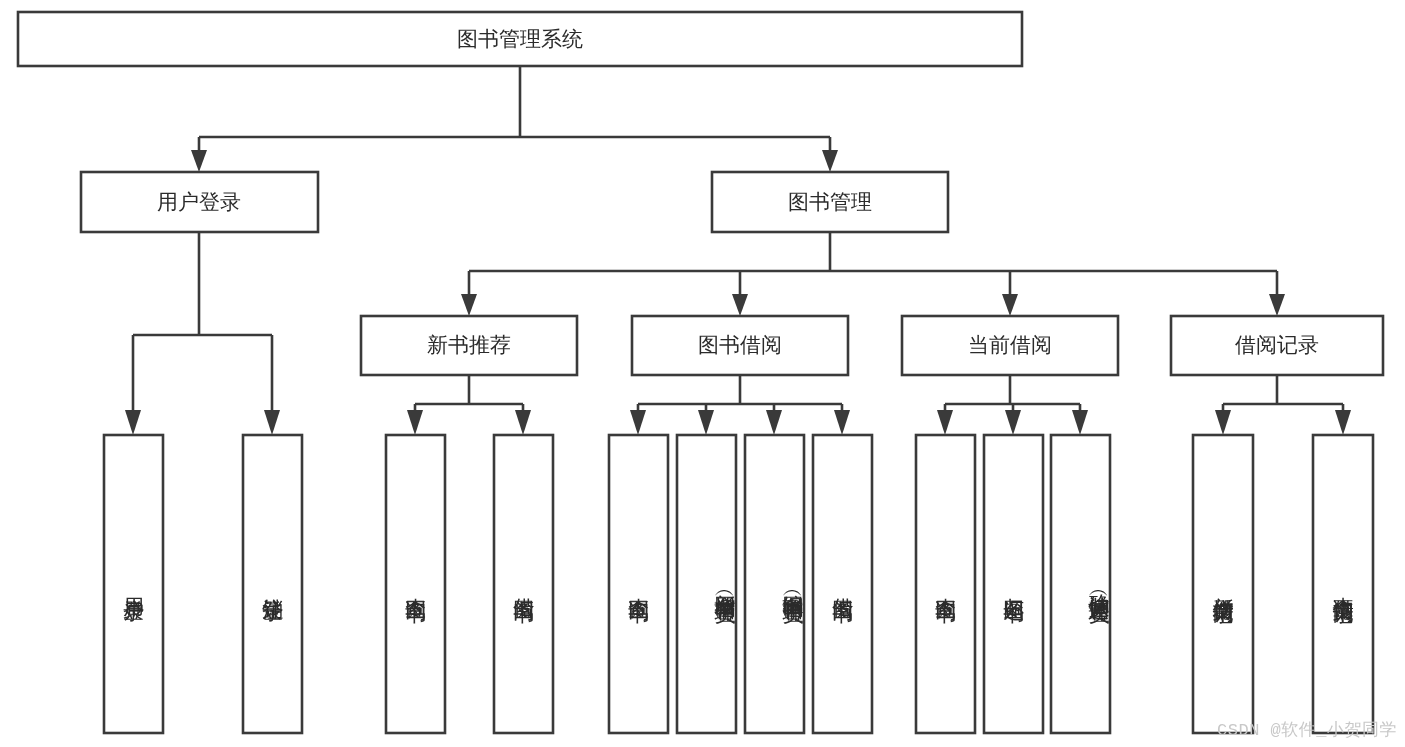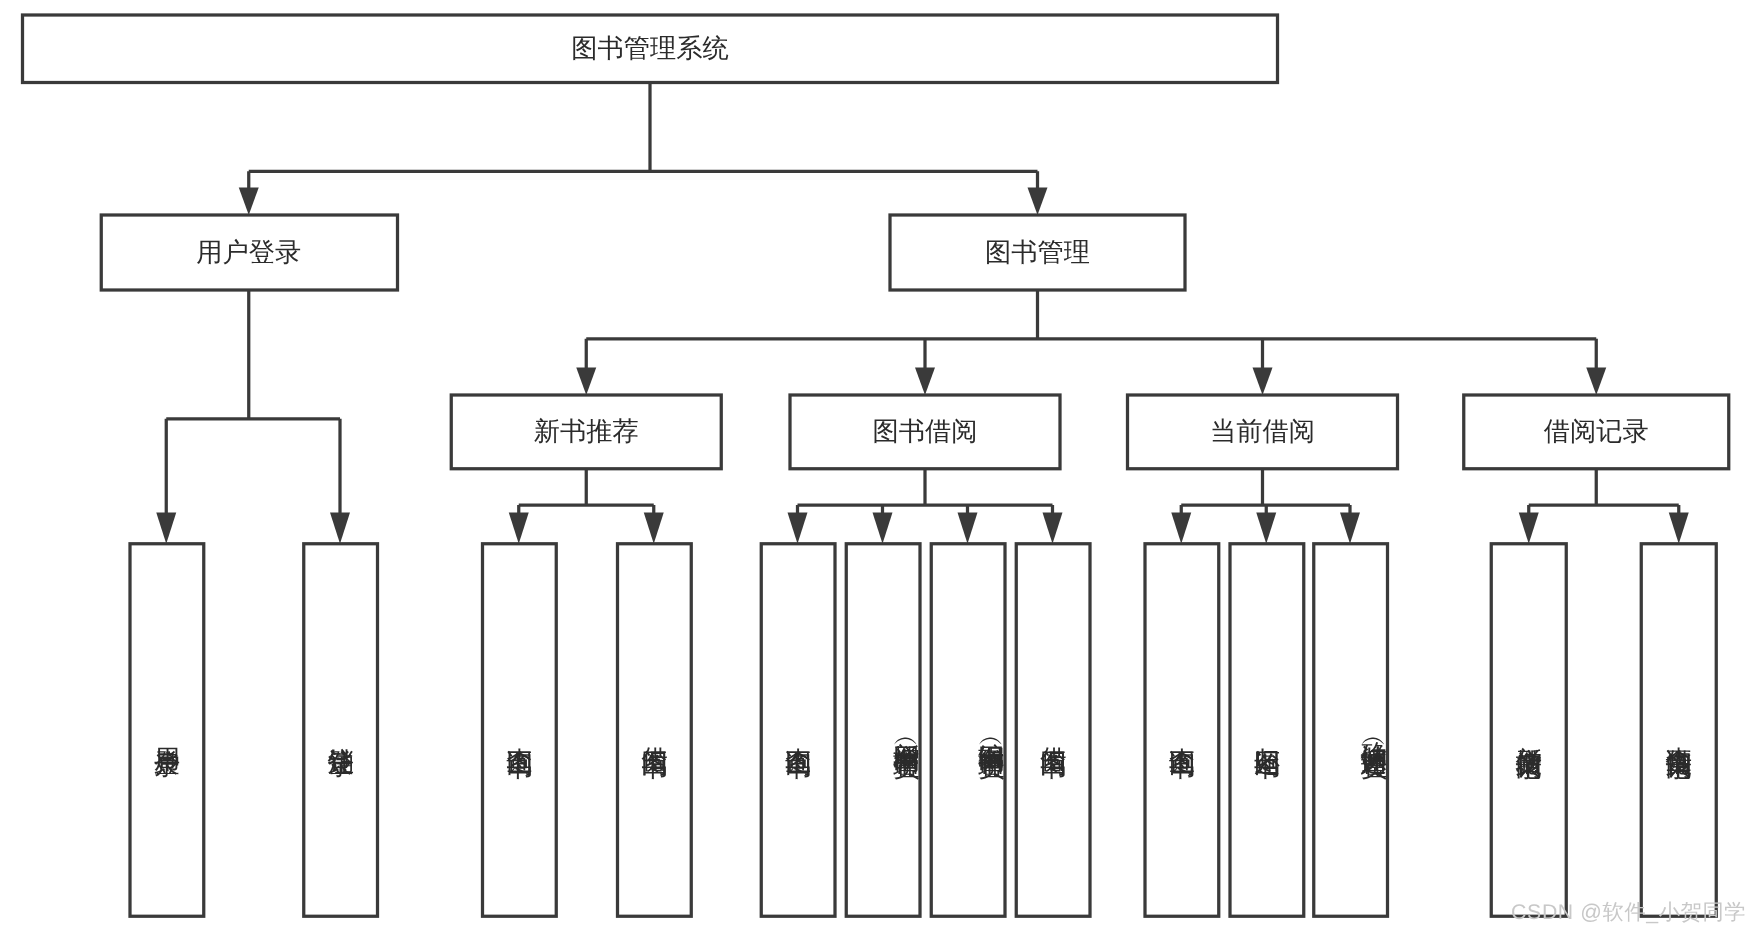--- a/index.html
+++ b/index.html
@@ -65,21 +65,21 @@
     justify-content: center;
     text-align: center;
     white-space: nowrap;
     user-select: none;
     pointer-events: none;
   }
   .watermark {
     position: absolute;
     right: 8px;
     bottom: 6px;
-    font-family: Liberation Sans, sans-serif;
+    font-family: Liberation Mono, monospace;
     font-size: 17px;
     color: #c8c8c8;
     letter-spacing: 0.5px;
     white-space: nowrap;
   }
 </style>
 </head>
 <body>
 
 <div id="diagram-root">

